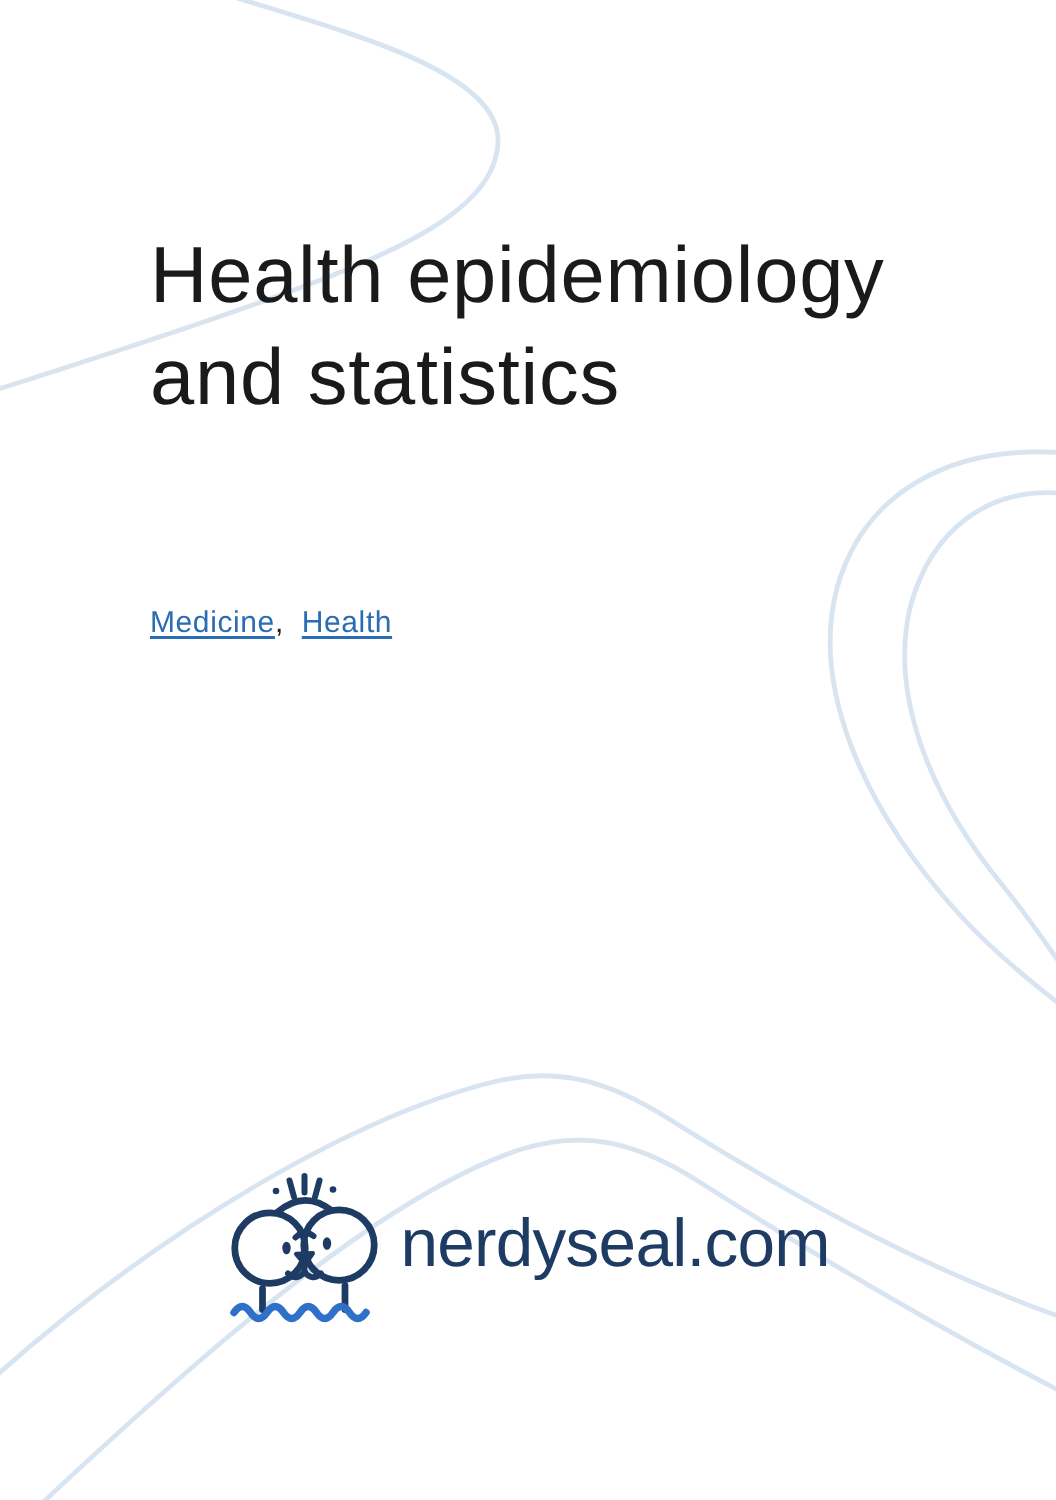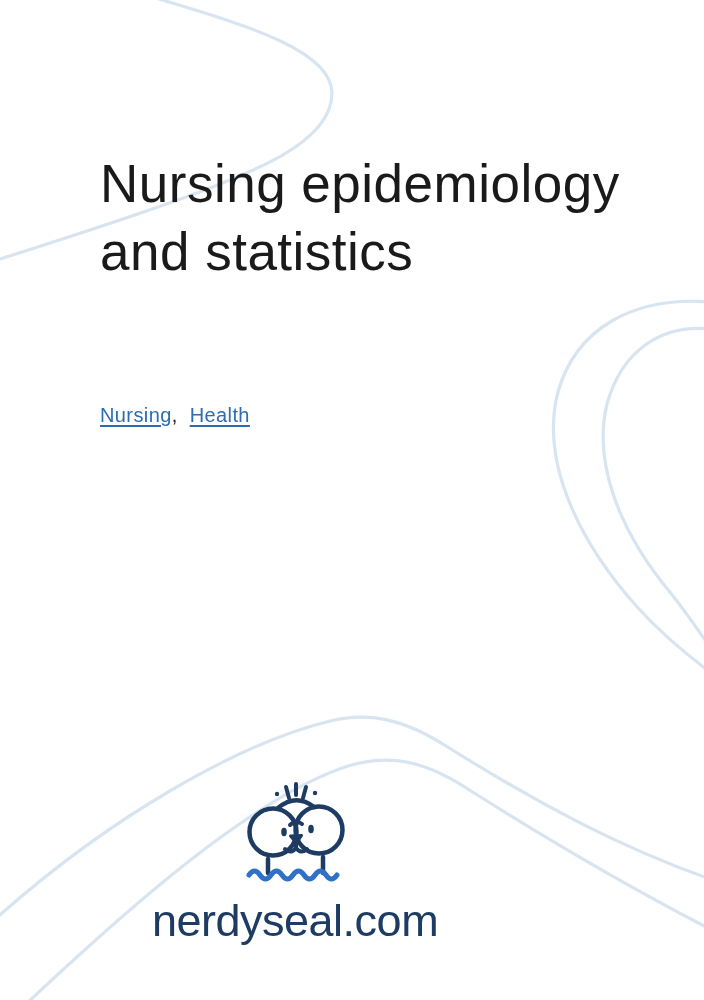--- a/index.html
+++ b/index.html
@@ -57,21 +57,20 @@
   .logo {
     position: absolute;
     left: 152px;
     top: 778px;
     z-index: 2;
     display: flex;
     align-items: center;
     gap: 15px;
     text-decoration: none;
     cursor: pointer;
-    flex-direction: column;
   }
   .seal-icon { display: block; width: 100px; height: 104px; }
   .seal-icon .ln {
     fill: none;
     stroke: var(--navy, #1e3c63);
     stroke-width: 4.5;
     stroke-linecap: round;
     stroke-linejoin: round;
   }
   .seal-icon .thin { stroke-width: 4; }
@@ -101,24 +100,24 @@
 <div class="page">
 
   <svg class="bg-curves" viewBox="0 0 704 1000" preserveAspectRatio="none" aria-hidden="true">
     <path d="M 143,-6 C 225,20 333,46 332,94 C 331,142 258,172 158,207 C 98,228 44,245 -6,261"></path>
     <path d="M 710,302 C 634,296 576,328 558,392 C 541,456 573,536 639,609 C 661,633 686,654 710,672"></path>
     <path d="M 710,329 C 659,324 621,353 607,404 C 593,461 618,529 669,591 C 683,608 696,627 710,647"></path>
     <path d="M -8,922 C 110,816 240,743 330,721 C 368,712 402,718 446,746 C 542,806 622,848 710,879"></path>
     <path d="M 24,1006 C 130,906 255,796 348,766 C 390,753 426,761 471,791 C 566,851 646,896 710,929"></path>
   </svg>
 
-  <h1 class="title">Nursing epidemiology and statistics</h1>
+  <h1 class="title">Health epidemiology and statistics</h1>
 
   <div class="tags">
-    <a href="#" class="tag">Nursing</a><span class="sep">,</span>
+    <a href="#" class="tag">Medicine</a><span class="sep">,</span>
     <a href="#" class="tag">Health</a>
   </div>
 
   <a href="#" class="logo">
     <svg class="seal-icon" viewBox="0 0 100 104" aria-hidden="true">
 
       <path class="ln" d="M 33,30 Q 51,15 69,29"></path>
       <path class="ln thin" d="M 44,20 L 41,9"></path>
       <path class="ln thin" d="M 51,17 L 51,6"></path>
       <path class="ln thin" d="M 58,20 L 61,9"></path>

